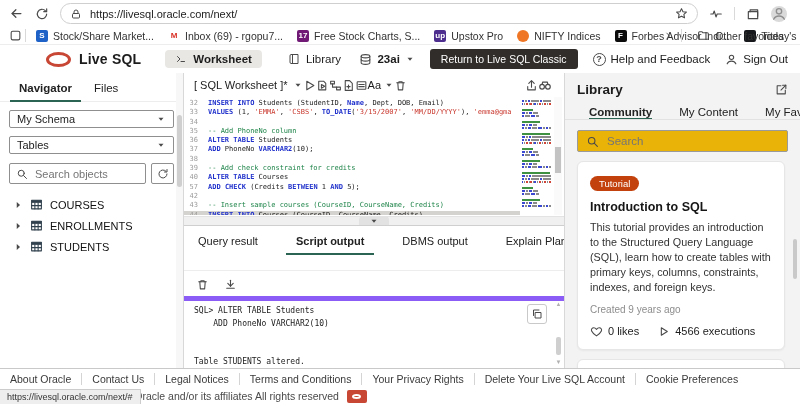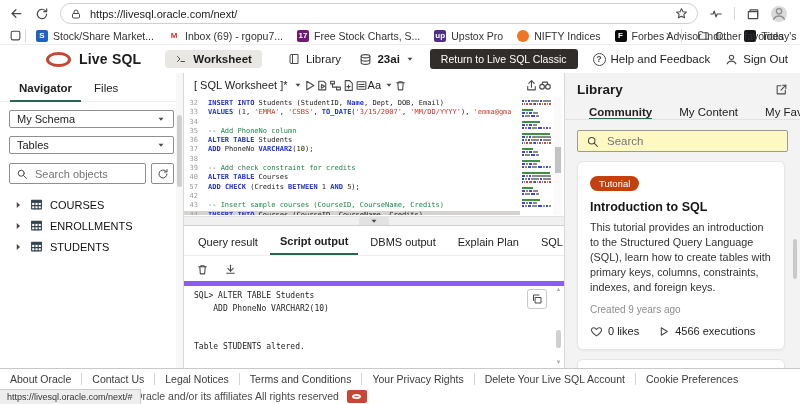--- a/index.html
+++ b/index.html
@@ -82,42 +82,42 @@
   .mm-row{display:flex;gap:1px;height:2px;margin-bottom:1px;}
   .mm-row span{height:2px;}
   .mm-k{background:#3a49d0;}.mm-s{background:#d04437;}.mm-c{background:#3f9142;}.mm-p{background:#8a8a8a;}
   .ed-vscroll{position:absolute;right:2px;top:0;bottom:10px;width:8px;background:#fafafa;}
   .ed-vthumb{position:absolute;left:1px;width:6px;top:50px;height:26px;background:#c3c3c3;}
   .ed-hscroll{position:absolute;left:0;right:0;bottom:0;height:9px;background:#f0f0f0;border-top:1px solid #e3e3e3;}
   .collapse-handle{position:absolute;left:50%;bottom:0;transform:translateX(-50%);width:30px;height:9px;
     background:#e2e2e2;border-radius:4px 4px 0 0;display:flex;align-items:center;justify-content:center;color:#777;}
 
   .output{flex:1;min-height:0;border-top:1px solid #cfcfcf;display:flex;flex-direction:column;position:relative;}
-  .out-tabs{display:flex;gap:2px;padding:6px 6px 1px 4px;border-bottom:1px solid #ededed;align-items:flex-end;}
+  .out-tabs{display:flex;gap:18px;padding:6px 6px 16px 4px;border-bottom:1px solid #ededed;}
   .tab{font-size:11px;padding:3px 10px 6px;color:#222;white-space:nowrap;}
   .tab.active{font-weight:bold;border-bottom:2px solid #2c6454;margin-bottom:-1px;}
   .out-tools{display:flex;align-items:center;gap:15px;padding:7px 12px 5px;}
   .out-body{flex:1;min-height:0;position:relative;border-top:5px solid #8b5cf6;}
   .out-text{margin:4px 0 0 10px;font-family:"DejaVu Sans Mono","Liberation Mono",monospace;
     font-size:8px;line-height:1.6;white-space:pre;color:#222;}
   .copy-btn{position:absolute;top:3px;right:17px;width:20px;height:20px;border:1px solid #c9c9c9;
     border-radius:3px;background:#fff;display:flex;align-items:center;justify-content:center;color:#444;}
   .out-vscroll{position:absolute;top:0;right:2px;bottom:2px;width:7px;font-size:6px;color:#b0b0b0;}
   .out-vscroll .arr{position:absolute;left:0;width:7px;text-align:center;line-height:7px;}
   .ov-thumb{position:absolute;left:1px;width:5px;top:55%;height:18px;background:#cfcfcf;border-radius:2px;}
 
   .library{width:236px;flex:none;border-left:1px solid #d8d8d8;background:#f3f3f3;
     display:flex;flex-direction:column;position:relative;}
   .lib-head{display:flex;align-items:center;justify-content:space-between;padding:9px 12px 0;}
   .lib-title{font-size:13.5px;font-weight:bold;}
   .lib-tabs{display:flex;gap:15px;padding:9px 0 0 12px;font-size:11.5px;border-bottom:1px solid #e2e2e2;
     white-space:nowrap;overflow:hidden;}
   .lib-tab{color:#222;margin-left:12px;}
   .lib-tab.active{font-weight:bold;border-bottom:2px solid #2c6454;margin-bottom:-1px;}
-  .lib-search{margin:10px 12px 0;height:22px;background:#fef9c3;border:1px solid #9a9a9a;border-radius:2px;
+  .lib-search{margin:10px 12px 0;height:22px;background:#eab308;border:1px solid #9a9a9a;border-radius:2px;
     display:flex;align-items:center;gap:6px;padding:0 8px;}
   .lib-search input{border:0;outline:0;flex:1;min-width:0;font-size:11.5px;font-family:inherit;background:transparent;}
   .cards{flex:1;min-height:0;overflow:hidden;padding:9px 15px 0 12px;}
   .card{background:#fff;border:1px solid #e6e6e6;border-radius:6px;padding:11px 12px;margin-bottom:9px;
     box-shadow:0 1px 2px rgba(0,0,0,.05);}
   .badge{display:inline-block;background:#c2410c;color:#fff;font-size:9.5px;padding:2px 9px;border-radius:10px;}
   .card-title{font-size:12.5px;font-weight:bold;margin-top:9px;color:#161616;white-space:nowrap;
     overflow:hidden;text-overflow:ellipsis;}
   .card-desc{font-size:10.8px;line-height:1.4;color:#333;margin-top:6px;}
   .card-created{font-size:10px;color:#8d8d8d;margin-top:8px;}

